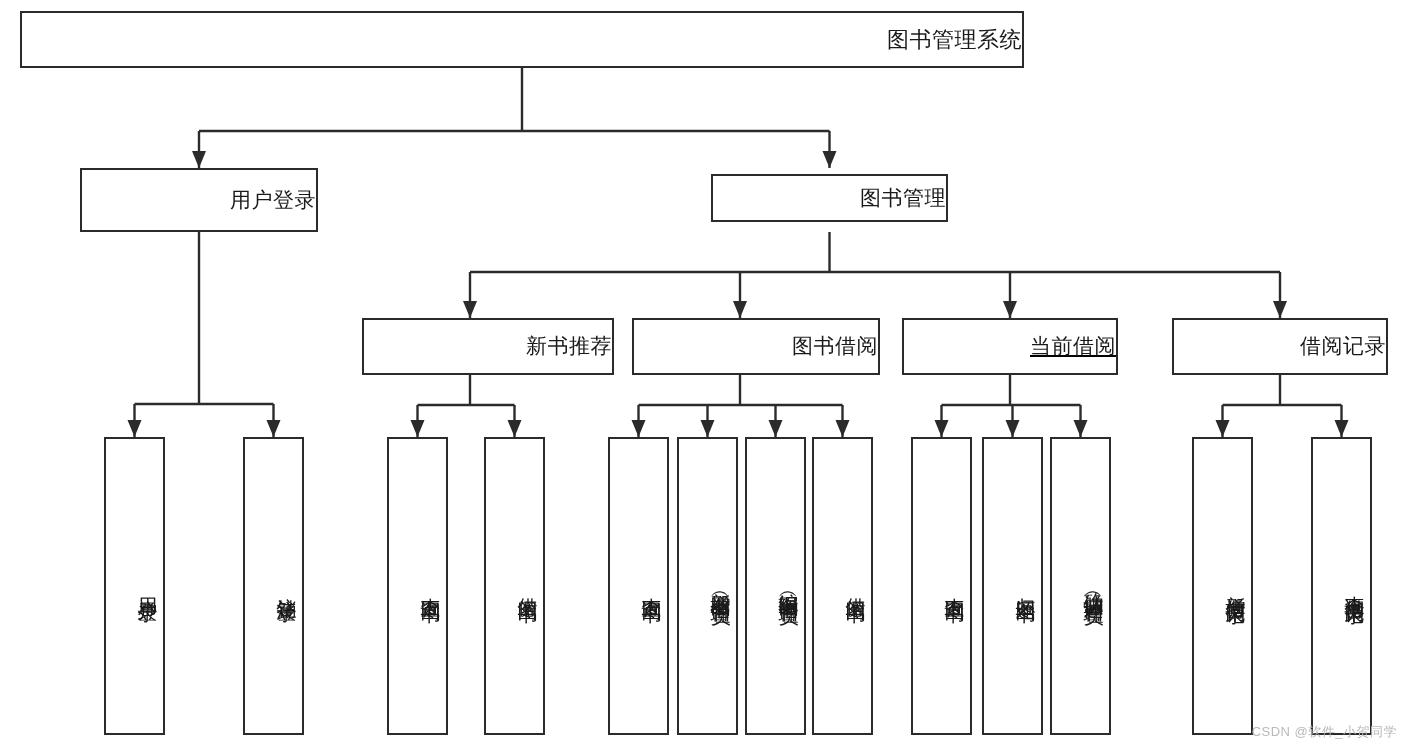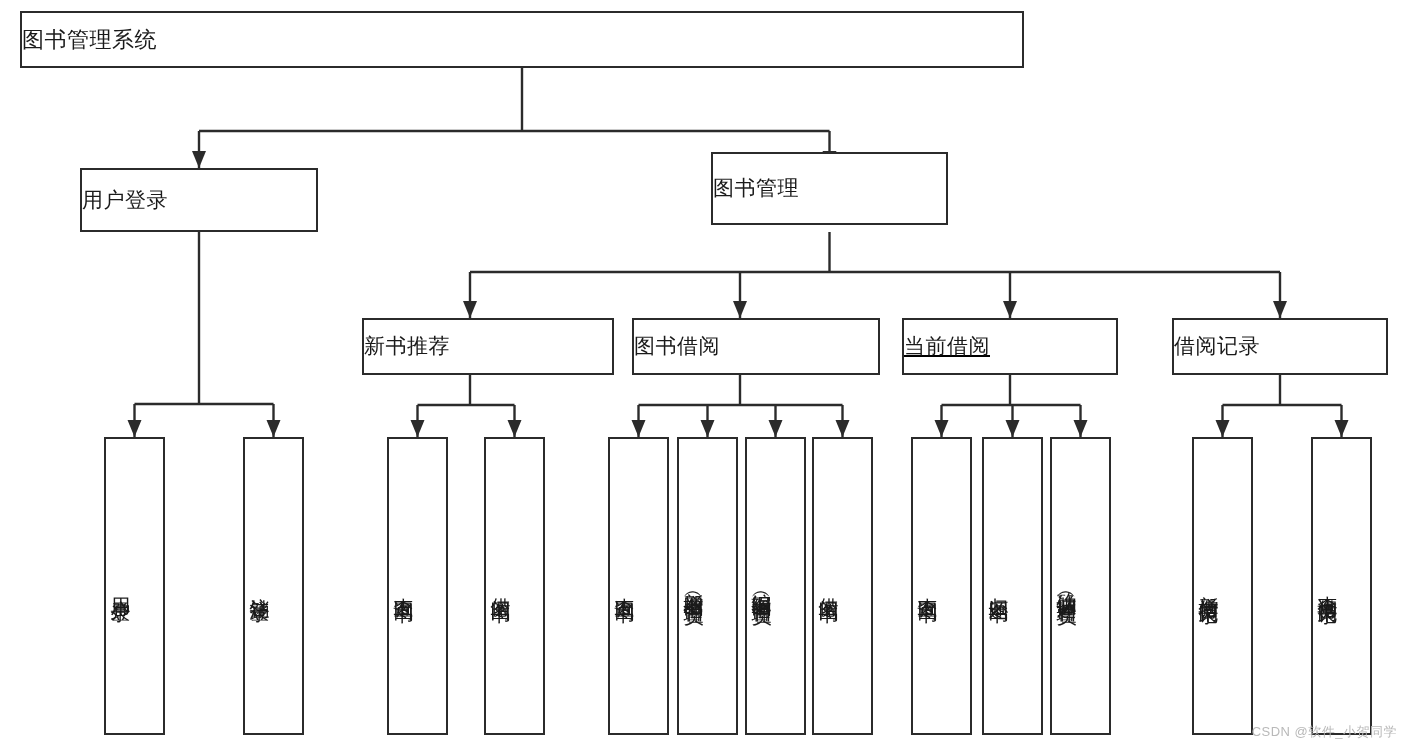--- a/index.html
+++ b/index.html
@@ -17,22 +17,23 @@
     background: #ffffff;
     overflow: hidden;
   }
   .node-box {
     position: absolute;
     box-sizing: border-box;
     background: #ffffff;
     border: 2.5px solid #2b2b2b;
     display: flex;
     align-items: center;
-    justify-content: flex-start;
+    justify-content: flex-end;
     overflow: hidden;
+    padding-left: 40px;
   }
   .node-label {
     color: #1a1a1a;
     font-size: 21px;
     line-height: 1.18;
     letter-spacing: 0.5px;
     white-space: nowrap;
     text-align: center;
   }
   .node-box.vertical .node-label {
@@ -126,21 +127,21 @@
       <line x1="1341.5" y1="405" x2="1341.5" y2="437" class="conn-line"></line>
       <polygon points="1334.5,420 1348.5,420 1341.5,437" class="arrow-head"></polygon>
     </svg>
   <div id="nodes-layer">
       <div class="node-box root" style="left: 20px; top: 11px; width: 1004px; height: 57px;">
         <span class="node-label">图书管理系统</span>
       </div>
       <div class="node-box" style="left: 80px; top: 168px; width: 238px; height: 64px;">
         <span class="node-label">用户登录</span>
       </div>
-      <div class="node-box" style="left: 711px; top: 152px; width: 237px; height: 73px;">
+      <div class="node-box" style="left: 711px; top: 174px; width: 237px; height: 48px;">
         <span class="node-label">图书管理</span>
       </div>
       <div class="node-box" style="left: 362px; top: 318px; width: 252px; height: 57px;">
         <span class="node-label">新书推荐</span>
       </div>
       <div class="node-box" style="left: 632px; top: 318px; width: 248px; height: 57px;">
         <span class="node-label">图书借阅</span>
       </div>
       <div class="node-box" style="left: 902px; top: 318px; width: 216px; height: 57px; text-decoration: underline;">
         <span class="node-label">当前借阅</span>

